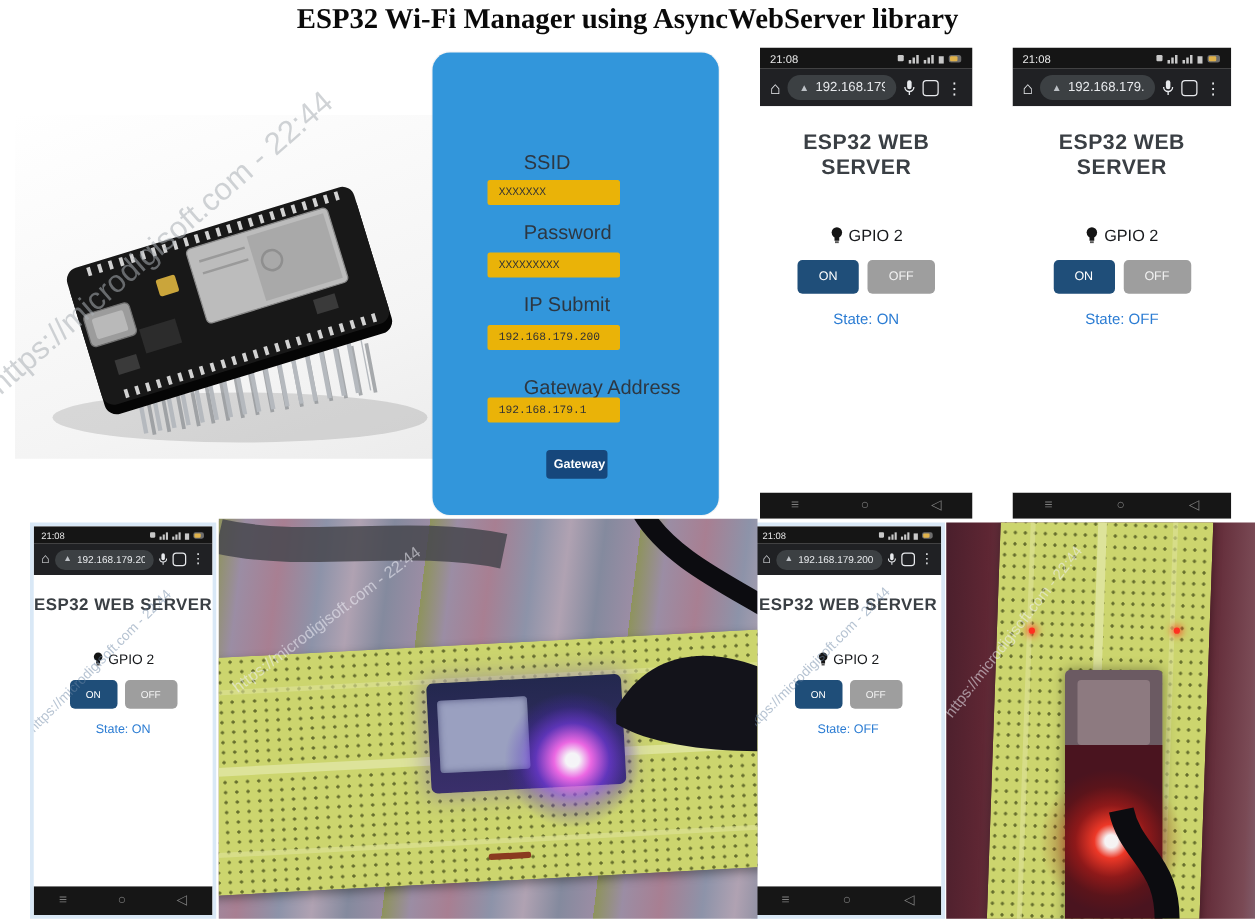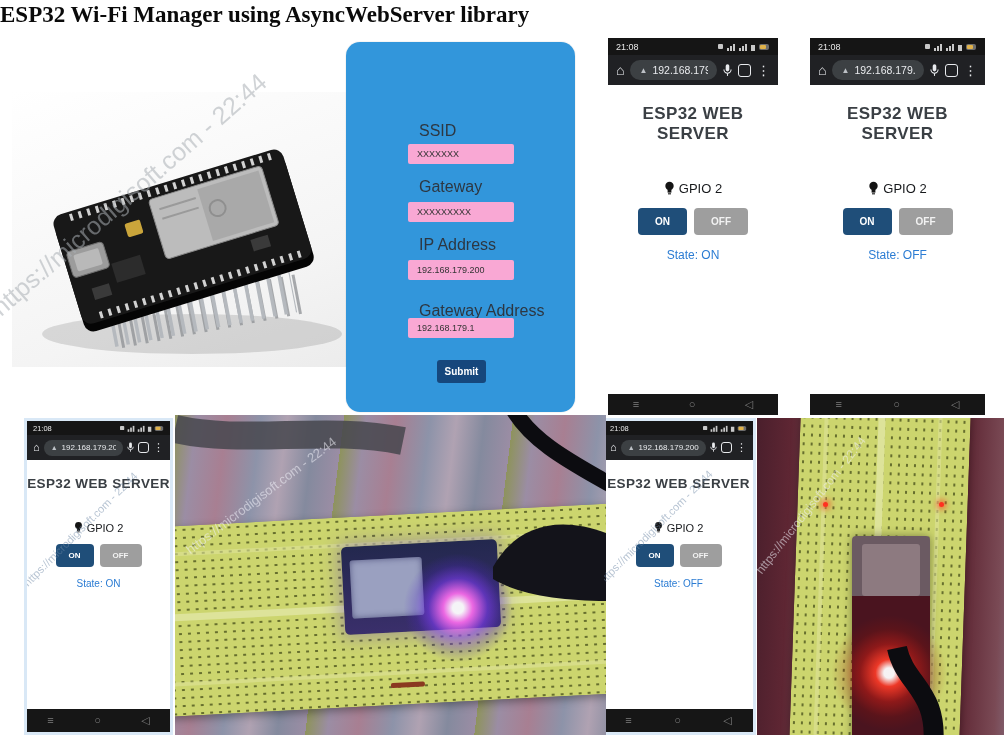--- a/index.html
+++ b/index.html
@@ -1,39 +1,39 @@
 <!DOCTYPE html>
 <html><head>
 <meta charset="utf-8">
 <style>
   html,body{margin:0;padding:0;background:#fff;}
   .stage{position:relative;width:1004px;height:739px;background:#fff;overflow:hidden;
          font-family:"Liberation Sans",sans-serif;}
 
   
-  .page-title{position:absolute;left:0;top:2px;width:100%;margin:0;
+  .page-title{position:absolute;left:0;top:2px;width:100%;text-align:center;margin:0;
               font-family:"Liberation Serif",serif;font-weight:bold;font-size:23px;color:#0a0a0a;}
   .wm{position:absolute;white-space:nowrap;pointer-events:none;transform-origin:0 0;z-index:30;}
   .wm-top{left:-14px;top:300px;transform:rotate(-41deg);font-size:25px;color:rgba(170,175,180,.55);}
   .wm-inphoto{font-size:13px;color:rgba(240,240,248,.55);}
   .wm-inphone{font-size:11px;color:rgba(110,135,165,.5);}
 
   
   .board-photo{position:absolute;left:12px;top:92px;width:335px;height:275px;
                background:linear-gradient(160deg,#ffffff 0%,#f4f4f4 70%,#ececec 100%);}
 
   
   .panel{position:absolute;left:346px;top:42px;width:229px;height:370px;background:#3296DB;
          border-radius:14px;box-shadow:0 0 0 1px rgba(0,0,0,.04);}
   .panel-title{position:absolute;left:0;top:24px;width:100%;text-align:center;
                font-size:12px;font-weight:bold;color:#33475b;letter-spacing:.3px;}
   .f-label{position:absolute;left:73px;font-size:16px;color:#2d3742;}
-  .f-input{position:absolute;left:62px;width:106px;height:20px;box-sizing:border-box;border:none;
-           border-radius:2px;background:#f9a8d4;font-size:9px;color:#333;padding:0 0 0 9px;
-           font-family:Liberation Sans, sans-serif;}
+  .f-input{position:absolute;left:44px;width:106px;height:20px;box-sizing:border-box;border:none;
+           border-radius:2px;background:#eab308;font-size:9px;color:#333;padding:0 0 0 9px;
+           font-family:Liberation Mono, monospace;}
   .l1{top:80px}.i1{top:102px}.l2{top:136px}.i2{top:160px}
   .l3{top:194px}.i3{top:218px}.l4{top:260px}.i4{top:276px}
   .submit{position:absolute;left:91px;top:318px;width:49px;height:23px;background:#16477C;color:#fff;
           border:none;border-radius:3px;font-size:10px;font-weight:bold;cursor:pointer;
           font-family:"Liberation Sans",sans-serif;}
 
   
   .phone{position:absolute;display:flex;flex-direction:column;background:#fff;box-sizing:border-box;
          overflow:hidden;}
   .phone.sm{border:3px solid #d9e8f6;}
@@ -47,21 +47,21 @@
           height:20px;padding:0 9px;min-width:0;}
   .p-warn{font-size:8px;color:#bdc1c6;}
   .p-urltext{font-size:10.5px;color:#e8eaed;white-space:nowrap;overflow:hidden;}
   .p-tab{width:11px;height:11px;border:1.6px solid #e8eaed;border-radius:3px;flex:0 0 auto;}
   .p-kebab{font-size:13px;color:#e8eaed;line-height:1;}
   .p-body{flex:1;background:#fff;text-align:center;padding-top:19px;position:relative;}
   .p-heading{font-size:17px;font-weight:bold;color:#3a3f44;letter-spacing:.4px;}
   .p-gpio{margin-top:37px;font-size:13px;color:#17191c;display:flex;align-items:center;
           justify-content:center;gap:4px;text-align:right;}
   .p-btns{margin-top:12px;display:flex;justify-content:center;gap:7px;}
-  .b-on,.b-off{border:none;border-radius:4px;color:#fff;font-weight:bold;font-size:10px;
+  .b-on,.b-off{border:none;border-radius:4px;color:#fff;font-weight:normal;font-size:10px;
                padding:8px 17px;cursor:pointer;font-family:"Liberation Sans",sans-serif;}
   .b-on{background:#1F4E79;}
   .b-off{background:#9E9E9E;color:#f2f2f2;}
   .p-state{margin-top:13px;font-size:12px;color:#2B7CD3;}
   .p-nav{height:21px;background:#161616;display:flex;align-items:center;justify-content:space-around;
          flex:0 0 auto;}
   .p-nav span{color:#7f7f7f;font-size:11px;line-height:1;cursor:pointer;}
   
   .phone.sm .p-status{height:14px;padding:0 6px;}
   .phone.sm .p-time{font-size:7.5px;}
@@ -145,27 +145,27 @@
         <rect x="62" y="131" width="26" height="17" rx="2" fill="#b9b9b9"></rect>
         <rect x="70" y="168" width="18" height="12" fill="#3a3a3a"></rect>
         <rect x="236" y="168" width="18" height="12" fill="#3a3a3a"></rect>
       </g>
     </svg>
   </div>
 
   <div class="panel">
     <label class="f-label l1">SSID</label>
     <input class="f-input i1" value="XXXXXXX" style="">
-    <label class="f-label l2">Gateway</label>
+    <label class="f-label l2">Password</label>
     <input class="f-input i2" value="XXXXXXXXX" style="">
-    <label class="f-label l3">IP Address</label>
+    <label class="f-label l3">IP Submit</label>
     <input class="f-input i3" value="192.168.179.200" style="">
     <label class="f-label l4">Gateway Address</label>
     <input class="f-input i4" value="192.168.179.1" style="">
-    <button class="submit">Submit</button>
+    <button class="submit">Gateway</button>
   </div>
 
   <div class="phone" style="left:608px;top:38px;width:170px;height:377px">
     <div class="p-status">
       <span class="p-time">21:08</span>
       <span class="p-stright">
         <svg width="52" height="9" viewBox="0 0 52 9">
           <rect x="0" y="2" width="5" height="5" rx="1" fill="#c8c8c8"></rect>
           <rect x="9" y="6" width="2" height="3" fill="#c8c8c8"></rect>
             <rect x="12" y="4" width="2" height="5" fill="#c8c8c8"></rect>

